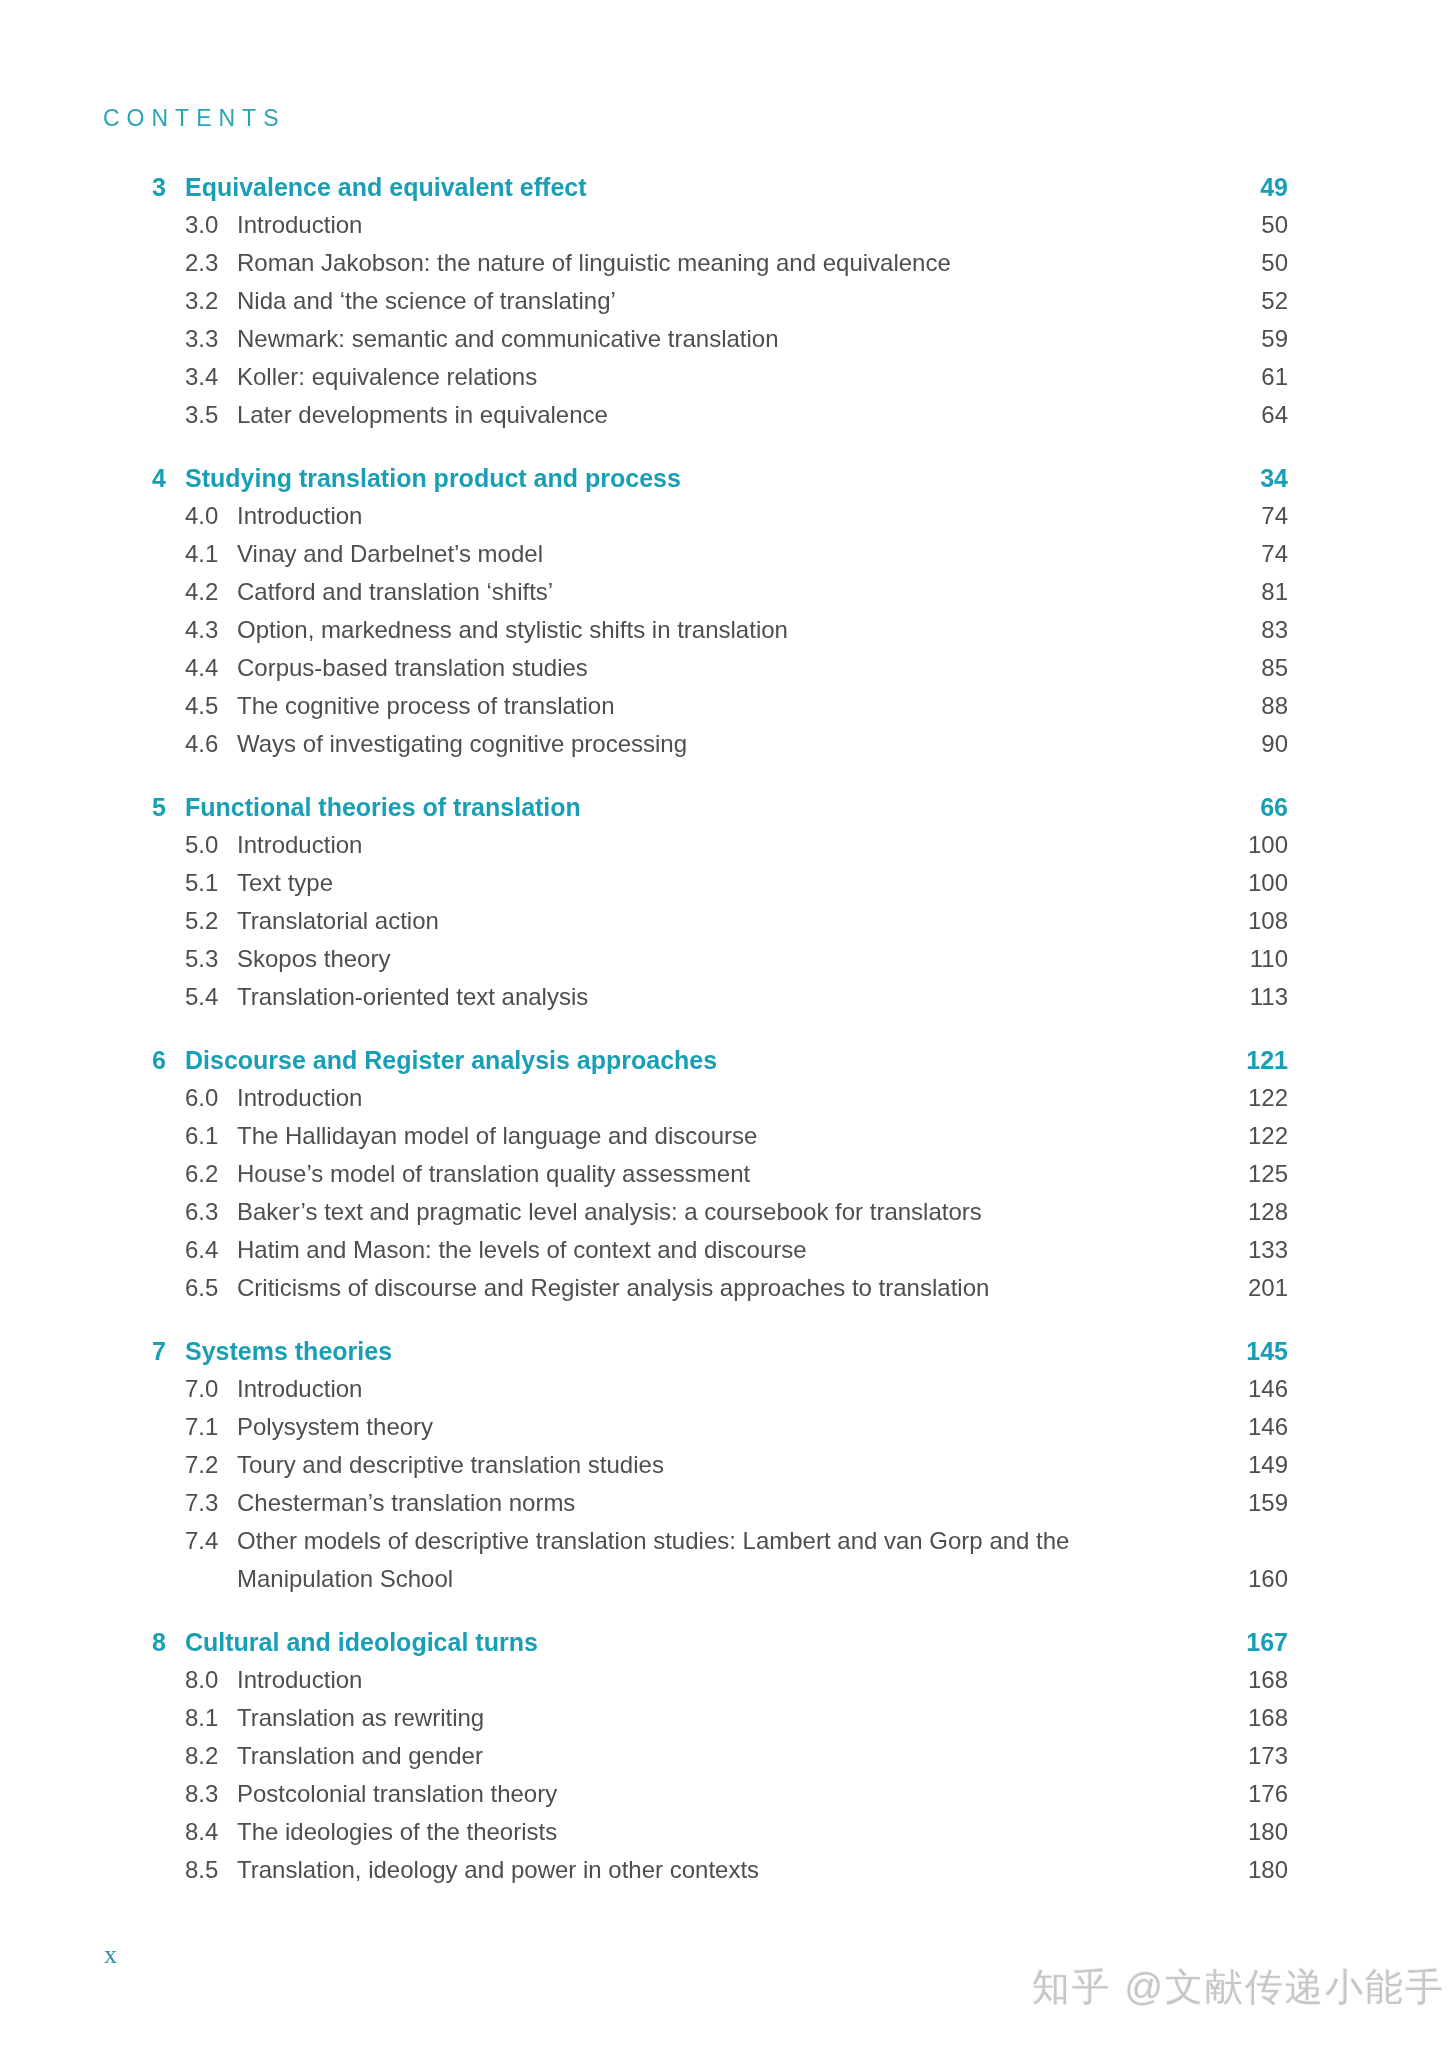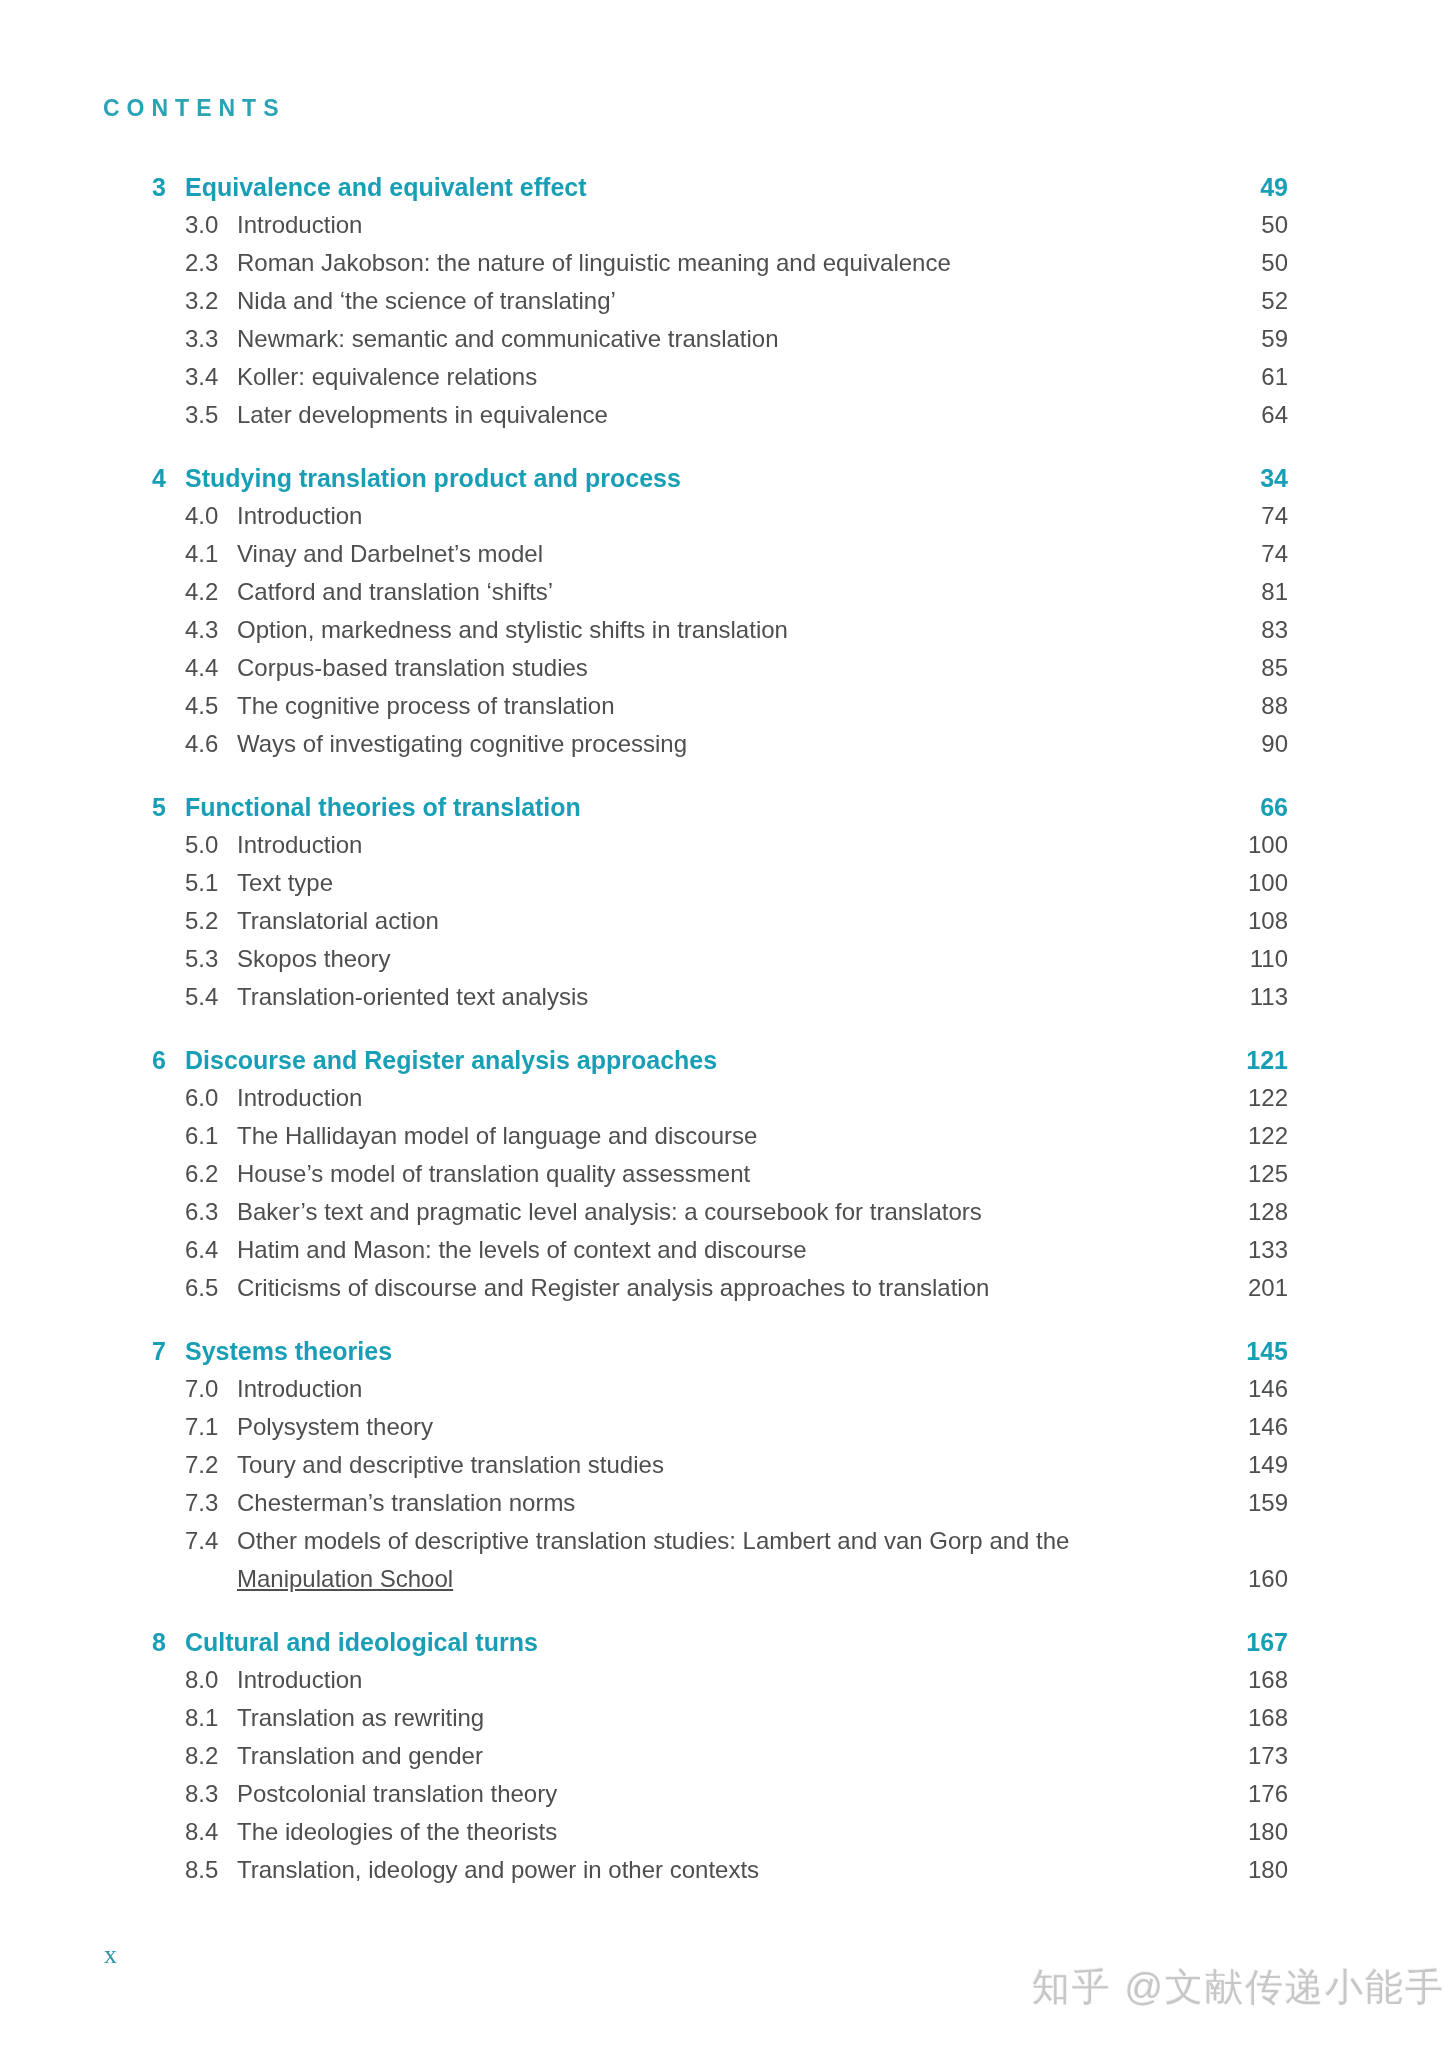--- a/index.html
+++ b/index.html
@@ -10,24 +10,24 @@
   .page {
     position: relative;
     width: 1449px;
     height: 2048px;
     background: #ffffff;
     overflow: hidden;
     font-family: "Liberation Sans", "DejaVu Sans", sans-serif;
   }
   .contents-header {
     position: absolute;
-    top: 95px;
+    top: 105px;
     left: 103px;
     font-size: 23px;
-    font-weight: 700;
+    font-weight: 400;
     letter-spacing: 7px;
     color: #2aa4b5;
   }
   .toc {
     position: absolute;
     top: 168px;
     left: 152px;
     width: 1136px;
     color: #4d4e50;
     font-size: 24px;
@@ -350,21 +350,21 @@
     <span class="s-title-wrap">
       <span class="s-line1">Chesterman’s translation norms</span>
     </span>
     <span class="page-num s-page">159</span>
   </div>
 
   <div class="row section-row">
     <span class="s-num">7.4</span>
     <span class="s-title-wrap">
       <span class="s-line1">Other models of descriptive translation studies: Lambert and van Gorp and the</span>
-    <span style="display: block; text-decoration: underline;">Manipulation School</span></span>
+    <span style="display: block;">Manipulation School</span></span>
     <span class="page-num s-page">160</span>
   </div>
 </div>
   </div>
 
   <div class="chapter">
     <div class="row chapter-row">
       <span class="c-num">8</span>
       <span class="c-title s-title-wrap">Cultural and ideological turns</span>
       <span class="page-num c-page">167</span>

